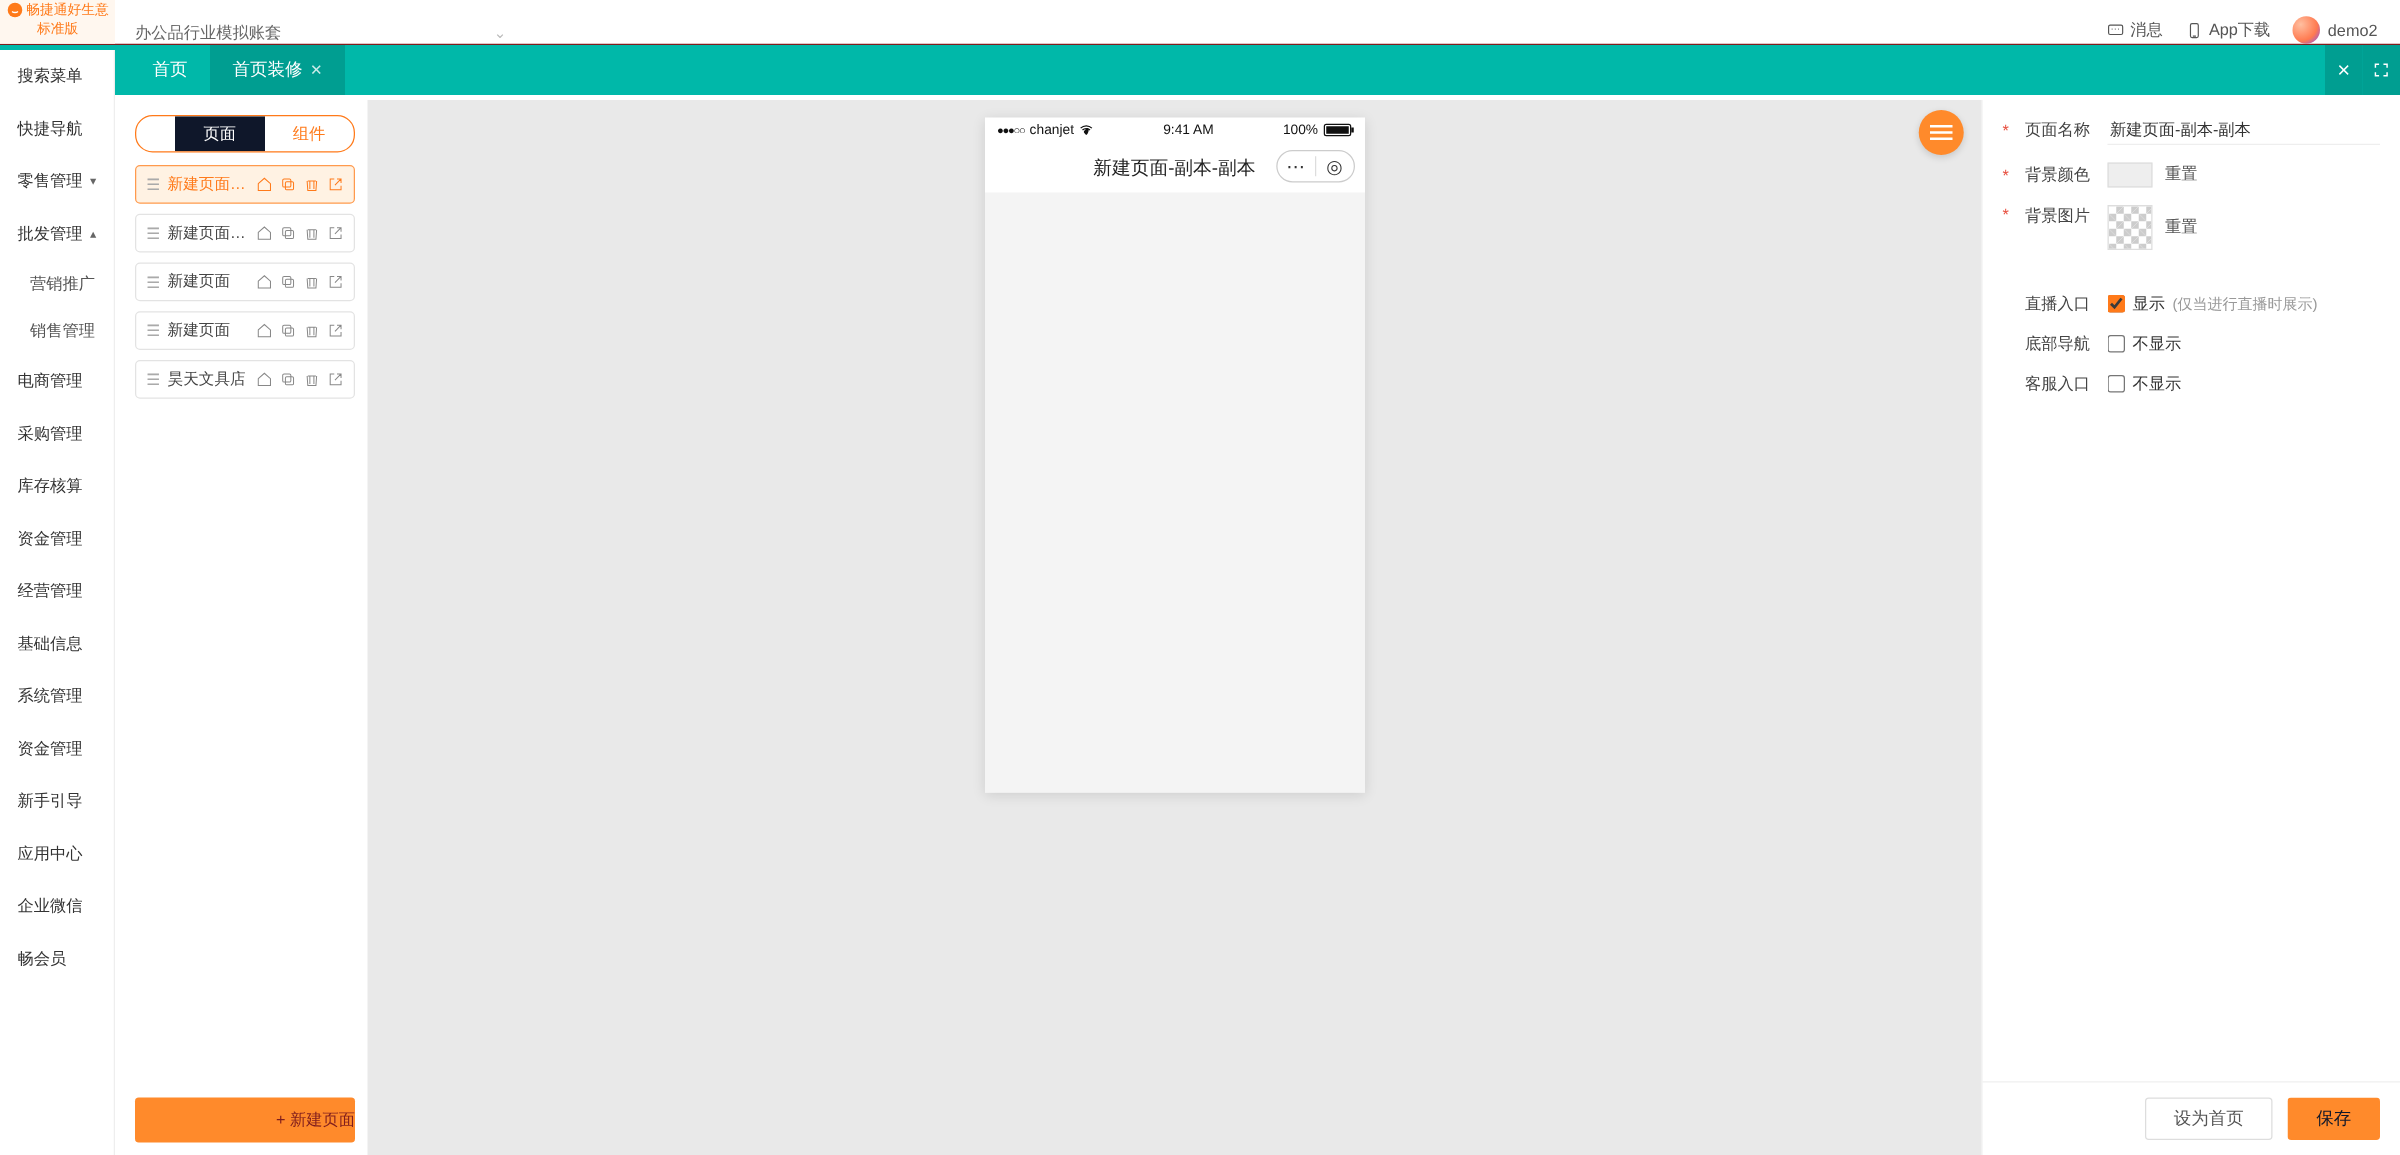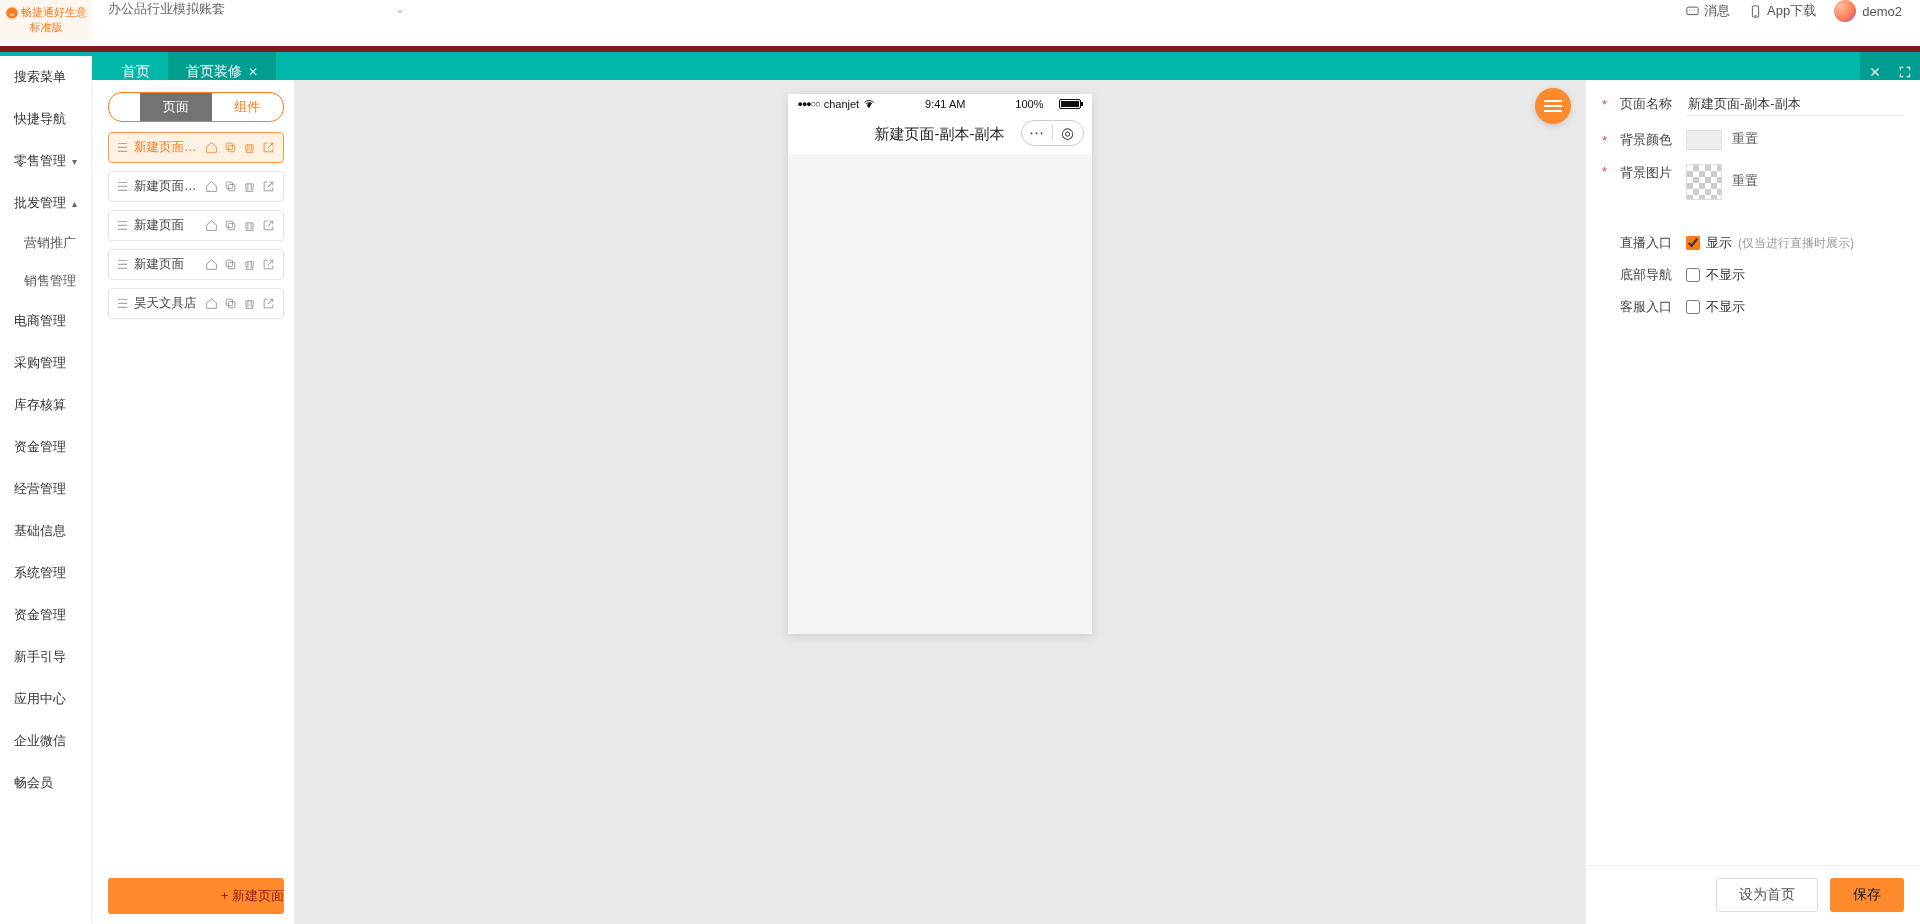--- a/index.html
+++ b/index.html
@@ -1,19 +1,19 @@
 <!DOCTYPE html>
 <html><head>
 <meta charset="utf-8">
 <style>
 * { margin:0; padding:0; box-sizing:border-box; font-family:"Microsoft YaHei","PingFang SC",Arial,sans-serif; }
 body { background:#fff; font-size:13px; color:#333; overflow:hidden; }
 
 
-.topbar { height:52px; display:flex; align-items:flex-start; border-bottom:6px solid #7f1d1d; }
+.topbar { height:36px; display:flex; align-items:flex-end; border-bottom:1px solid #7f1d1d; }
 .logo-box { width:92px; height:40px; background:#fff7ef; display:flex; flex-direction:column; align-items:center; justify-content:center; }
 .logo-box .brand { color:#ff7a1a; font-size:11px; display:flex; align-items:center; gap:2px;}
 .logo-box .brand svg { width:14px; height:14px; }
 .logo-box .ver { color:#ff7a1a; font-size:11px; }
 .acct-select { margin-left:16px; color:#666; font-size:13px; display:flex; align-items:center; gap:170px; }
 .acct-select .chev { color:#bbb; font-size:12px; }
 .topbar .spacer { flex:1; }
 .top-actions { display:flex; align-items:center; gap:18px; padding-right:18px; color:#555; font-size:13px;}
 .top-actions .act { display:flex; align-items:center; gap:4px; cursor:pointer;}
 .top-actions svg { width:15px; height:15px; stroke:#555; fill:none; stroke-width:1.5;}
@@ -24,33 +24,33 @@
 .tabstrip { height:40px; background:#00b8a9; display:flex; align-items:center; padding-left:104px; color:#fff; font-size:14px; position:relative;}
 .tabstrip .tab { padding:0 18px; height:40px; display:flex; align-items:center; gap:6px; cursor:pointer;}
 .tabstrip .tab.active { background:#009e91; }
 .tabstrip .close-x { font-size:12px; opacity:.8;}
 .tabstrip .right-icons { position:absolute; right:0; top:0; height:40px; display:flex; align-items:center;}
 .tabstrip .ri { width:30px; height:40px; display:flex; align-items:center; justify-content:center; cursor:pointer;}
 .tabstrip .ri.dark { background:#009e91; }
 .tabstrip svg { width:14px; height:14px; stroke:#fff; fill:none; stroke-width:2;}
 
 
-.primary-nav { position:absolute; left:0; top:56px; bottom:0; width:92px; background:#fff; border-right:1px solid #eee; overflow-y:auto; font-size:13px;}
+.primary-nav { position:absolute; left:0; top:40px; bottom:0; width:92px; background:#fff; border-right:1px solid #eee; overflow-y:auto; font-size:13px;}
 .primary-nav .item { padding:12px 14px; color:#333; display:flex; align-items:center; justify-content:space-between; cursor:pointer;}
 .primary-nav .item .caret { font-size:10px; color:#666;}
 .primary-nav .sub { padding:10px 14px 10px 24px; color:#555; cursor:pointer;}
 
 
 .work { position:absolute; left:92px; right:0; top:80px; bottom:0; background:#fff; display:flex; }
 
 
 .pagelist { width:202px; background:#fff; padding:12px 10px 10px 16px; display:flex; flex-direction:column;}
 .pl-tabs { display:flex; border:1px solid #ff7a1a; border-radius:14px; overflow:hidden; margin-bottom:10px;}
 .pl-tabs .t { flex:1; text-align:center; padding:5px 0; font-size:13px; color:#ff7a1a; cursor:pointer;}
-.pl-tabs .t.active { background:#737373; color:#fff;margin-left:31px;}
+.pl-tabs .t.active { background:#0f172a; color:#fff;margin-left:31px;}
 .pl-items { flex:1; overflow:auto;}
 .pl-row { border:1px solid #e3e3e3; border-radius:4px; margin-bottom:8px; padding:6px 8px; display:flex; align-items:center; gap:6px; font-size:12.5px; color:#444; cursor:pointer;}
 .pl-row.active { background:#fff2e3; border-color:#ff9a4d; color:#ff7a1a;}
 .pl-row .drag { width:11px; color:#aaa;}
 .pl-row .name { flex:1; white-space:nowrap; overflow:hidden; text-overflow:ellipsis;}
 .pl-row .iconrow { display:flex; gap:6px;}
 .pl-row .iconrow svg { width:13px; height:13px; stroke:#888; fill:none; stroke-width:1.5;}
 .pl-row.active .iconrow svg { stroke:#ff7a1a;}
 .pl-add { background:#ff8a2b; color:#7f1d1d; text-align:right; padding:9px 0; border-radius:3px; cursor:pointer; font-size:13px;}
 
@@ -59,21 +59,21 @@
 .float-btn { position:absolute; right:14px; top:8px; width:36px; height:36px; border-radius:50%; background:#ff8a2b; display:flex; align-items:center; justify-content:center; cursor:pointer; box-shadow:0 2px 6px rgba(0,0,0,.15);}
 .float-btn span { width:18px; height:2px; background:#fff; position:relative;}
 .float-btn span::before,.float-btn span::after{content:"";position:absolute;left:0;width:18px;height:2px;background:#fff;}
 .float-btn span::before{top:-5px;} .float-btn span::after{top:5px;}
 
 .phone { width:304px; margin:14px auto 30px; background:#fff; box-shadow:0 2px 10px rgba(0,0,0,.12);}
 .statusbar { height:20px; display:flex; align-items:center; justify-content:space-between; padding:0 10px; font-size:11px; color:#111;}
 .statusbar .left { display:flex; align-items:center; gap:4px;}
 .statusbar .dots { letter-spacing:-1px; font-size:9px;}
 .statusbar svg.wifi { width:12px; height:12px; fill:#111;}
-.statusbar .batt { display:flex; align-items:center; gap:16px;}
+.statusbar .batt { display:flex; align-items:center; gap:5px;}
 .statusbar .batt-rect { width:22px; height:10px; border:1px solid #111; border-radius:2px; position:relative;}
 .statusbar .batt-rect::after{content:"";position:absolute;right:-3px;top:2px;width:2px;height:4px;background:#111;}
 .statusbar .batt-fill{position:absolute;left:1px;top:1px;bottom:1px;right:1px;background:#111;}
 
 .titlebar { height:40px; display:flex; align-items:center; justify-content:center; position:relative; font-size:15px; color:#222;}
 .titlebar .capsule { position:absolute; right:8px; top:6px; height:26px; border:1px solid #ccc; border-radius:14px; display:flex; align-items:center; overflow:hidden;}
 .titlebar .capsule .c { width:30px; display:flex; align-items:center; justify-content:center; color:#333;}
 .titlebar .capsule .sep { width:1px; height:16px; background:#ddd;}
 .phone-body { height:480px; background:#f4f4f4;}
 

